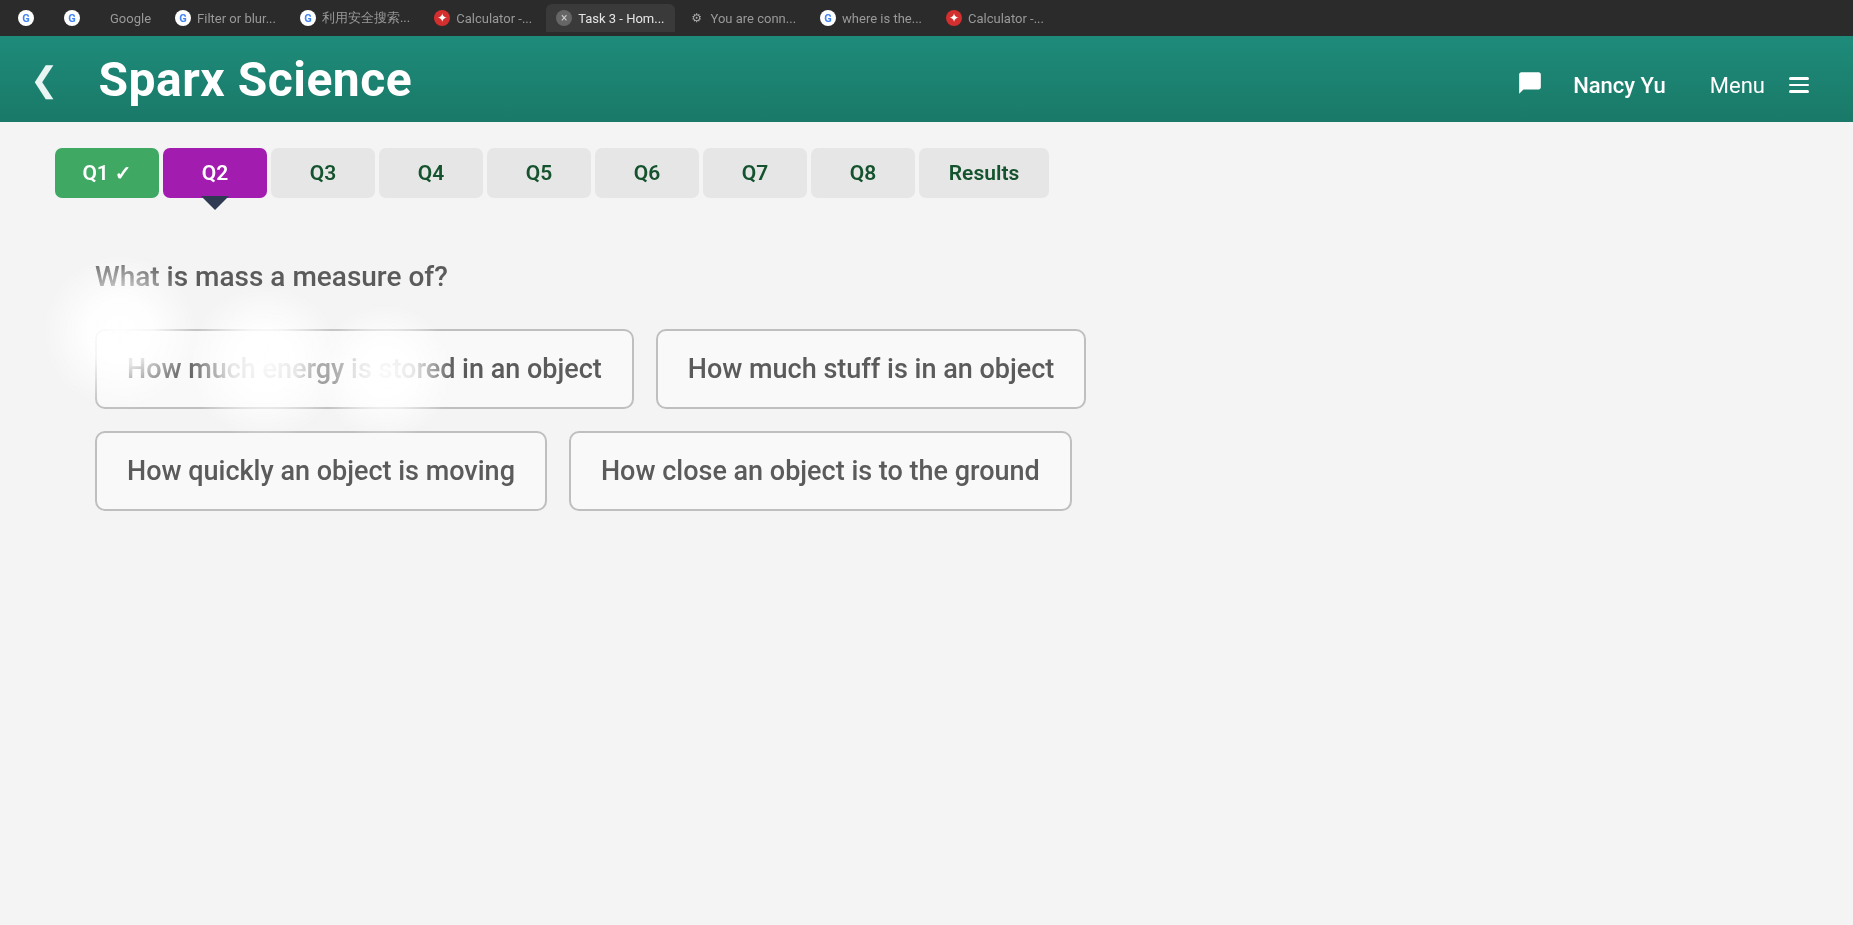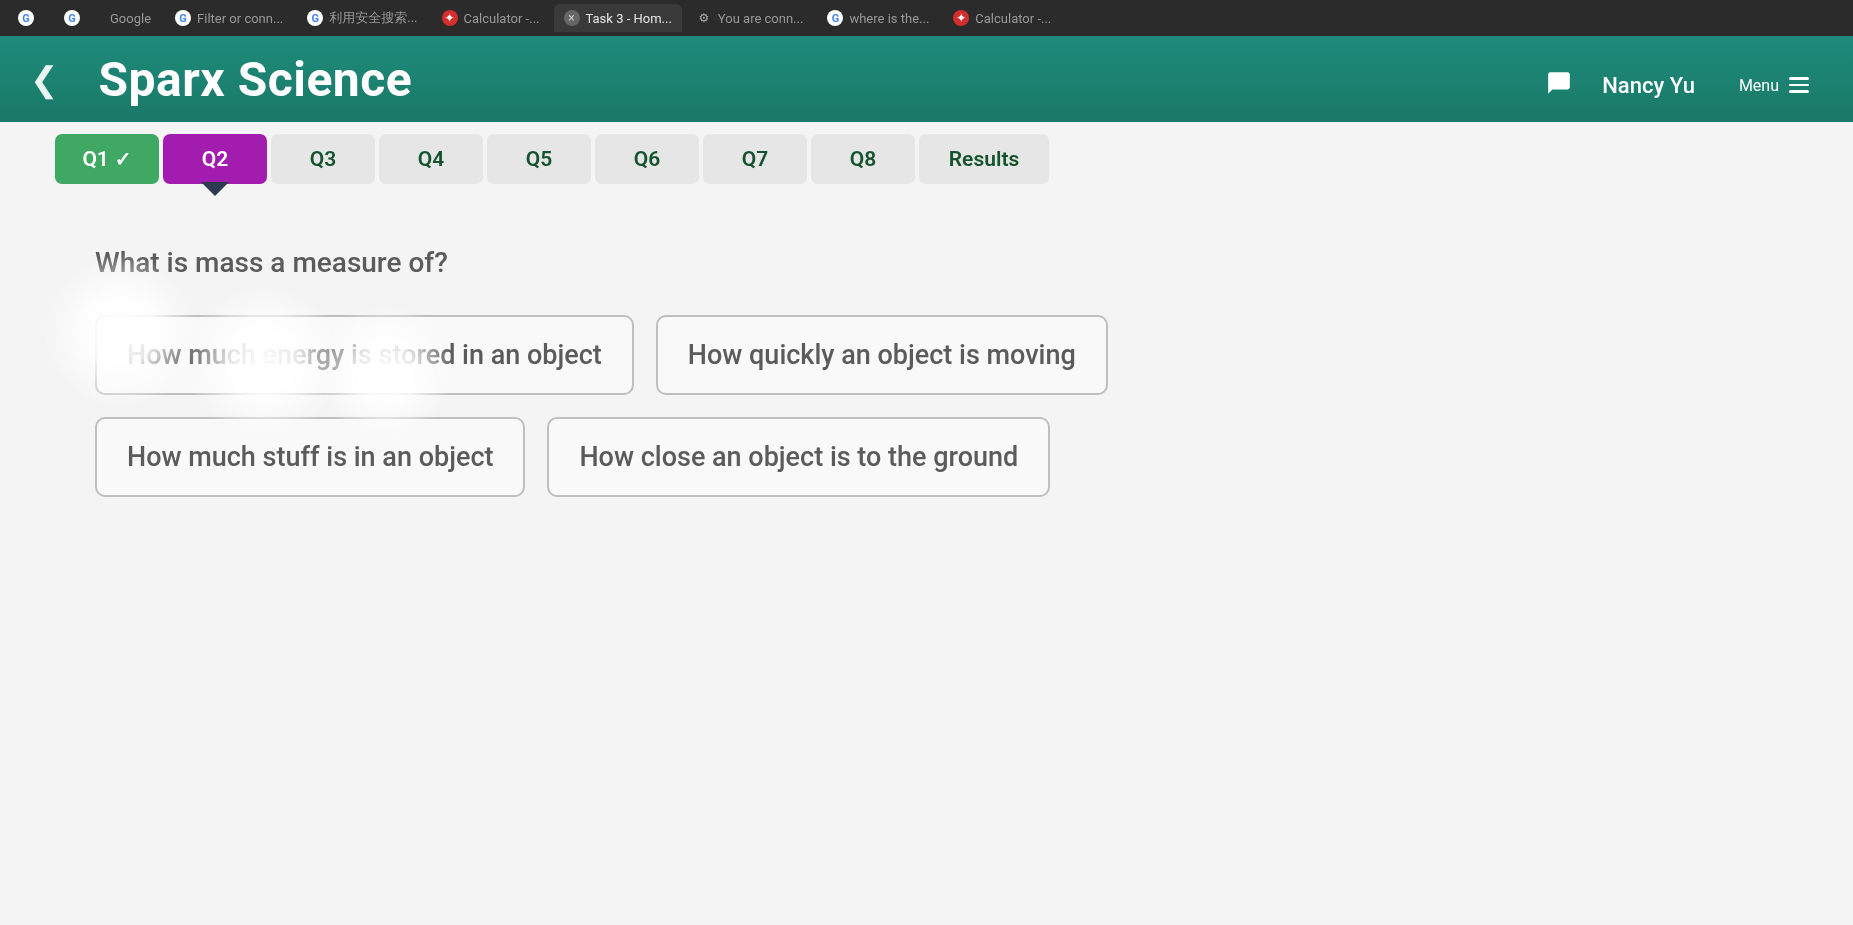--- a/index.html
+++ b/index.html
@@ -80,42 +80,42 @@
       font-size: 22px;
       cursor: pointer;
     }
     .username {
       font-size: 22px;
       font-weight: 500;
     }
     .menu-btn {
       display: flex;
       align-items: center;
-      gap: 10px;
-      font-size: 16px;
+      gap: 24px;
+      font-size: 22px;
       cursor: pointer;
       padding: 8px 14px;
       border-radius: 6px;
     }
     .hamburger {
       display: inline-flex;
       flex-direction: column;
       gap: 4px;
     }
     .hamburger span {
       display: block;
       width: 20px;
       height: 2.5px;
       background: #fff;
       border-radius: 2px;
     }
     
     .content-area {
       background: #f4f4f4;
-      padding: 12px 55px 0 55px;
+      padding: 26px 55px 0 55px;
       min-height: calc(925px - 36px - 86px);
       position: relative;
       overflow: hidden;
     }
     
     
     .glare {
       position: absolute;
       pointer-events: none;
       z-index: 5;
@@ -208,21 +208,21 @@
   </div>
   <div class="tab">
     <span class="tab-icon google">G</span>
     <span></span>
   </div>
   <div class="tab">
     <span>Google</span>
   </div>
   <div class="tab">
     <span class="tab-icon google">G</span>
-    <span>Filter or conn...</span>
+    <span>Filter or blur...</span>
   </div>
   <div class="tab">
     <span class="tab-icon google">G</span>
     <span>利用安全搜索...</span>
   </div>
   <div class="tab">
     <span class="tab-icon calc">✦</span>
     <span>Calculator -...</span>
   </div>
   <div class="tab active">
@@ -300,19 +300,19 @@
     </div>
     <div class="qtab results">
       <span>Results</span>
     </div>
   </div>
 
   <div class="question-panel">
     <div class="question-text">What is mass a measure of?</div>
     <div class="answers">
       <div class="answer">How much energy is stored in an object</div>
+      <div class="answer">How much stuff is in an object</div>
       <div class="answer">How quickly an object is moving</div>
-      <div class="answer">How much stuff is in an object</div>
       <div class="answer">How close an object is to the ground</div>
     </div>
   </div>
 
 </div>
 
 </body></html>

